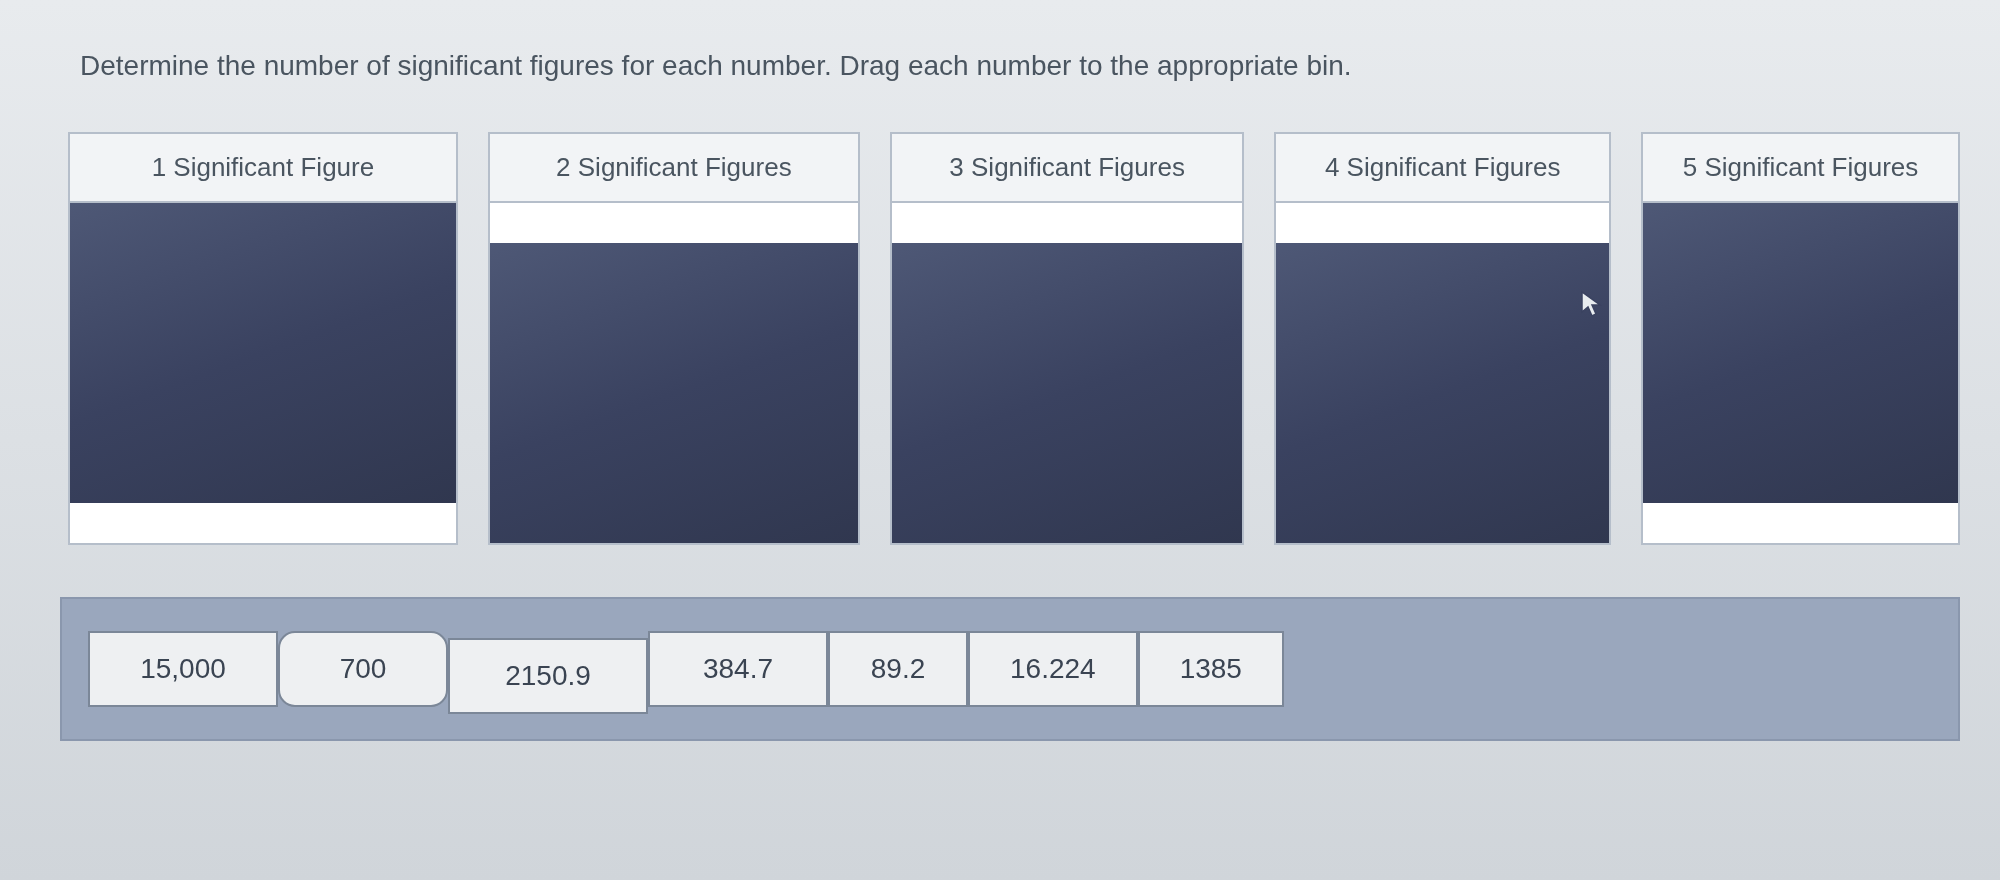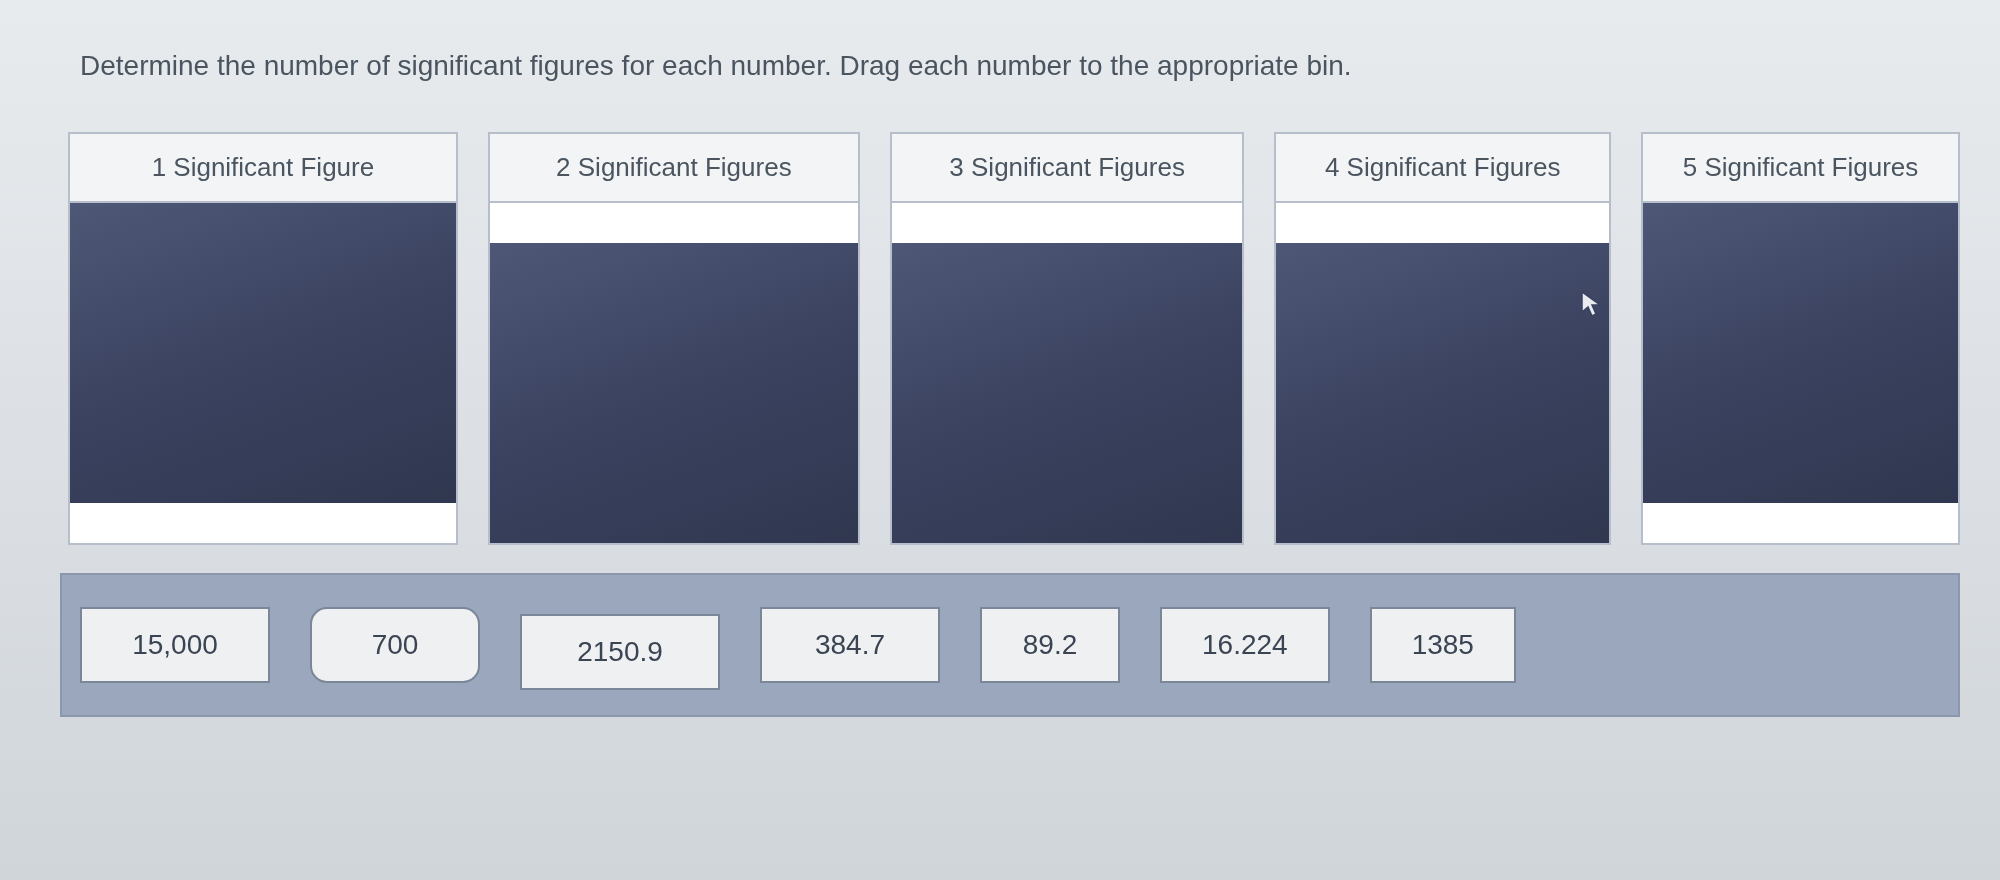--- a/index.html
+++ b/index.html
@@ -14,21 +14,21 @@
   }
   .instruction {
     font-size: 28px;
     color: #4a5560;
     margin: 20px 0 50px 20px;
     font-weight: 400;
   }
   .bins-row {
     display: flex;
     gap: 30px;
-    margin-bottom: 28px;
+    margin-bottom: 52px;
     perspective: 2000px;
     padding-left: 8px;
   }
   .bin {
     flex: 1 1 0;
     border: 2px solid #b5beca;
     background: #fff;
     display: flex;
     flex-direction: column;
     transform: none;
@@ -47,23 +47,22 @@
     border-bottom: 2px solid #b5beca;
     font-weight: 400;
   }
   .bin-body {
     background: linear-gradient(160deg, #4e5876 0%, #3a4260 50%, #30374f 100%);
     height: 300px;
   }
   .chips-bar {
     background: #9aa7bd;
     border: 2px solid #8a97ad;
-    padding: 25px 18px;
+    padding: 25px 26px;
     display: flex;
-    gap: 40px;
     align-items: center;
   }
   .chip {
     background: #eef0f2;
     border: 2px solid #7b8798;
     color: #3a4452;
     font-size: 28px;
     padding: 20px 40px;
     text-align: center;
     min-width: 140px;

